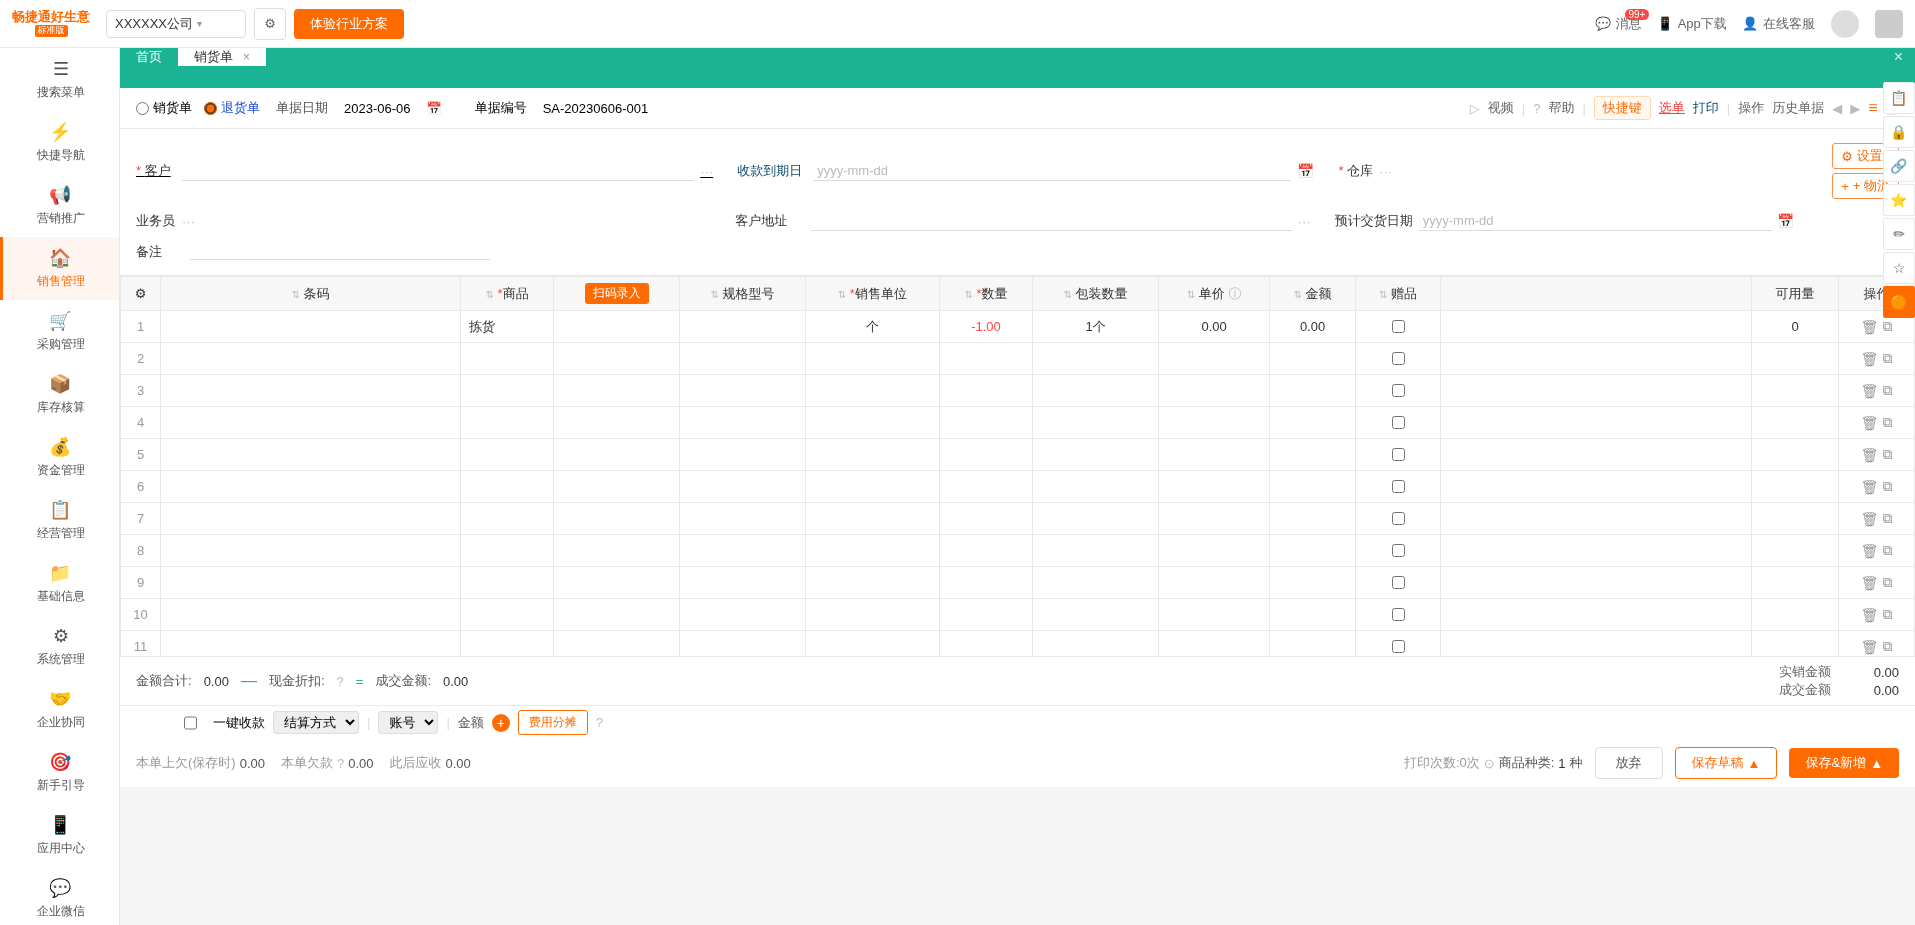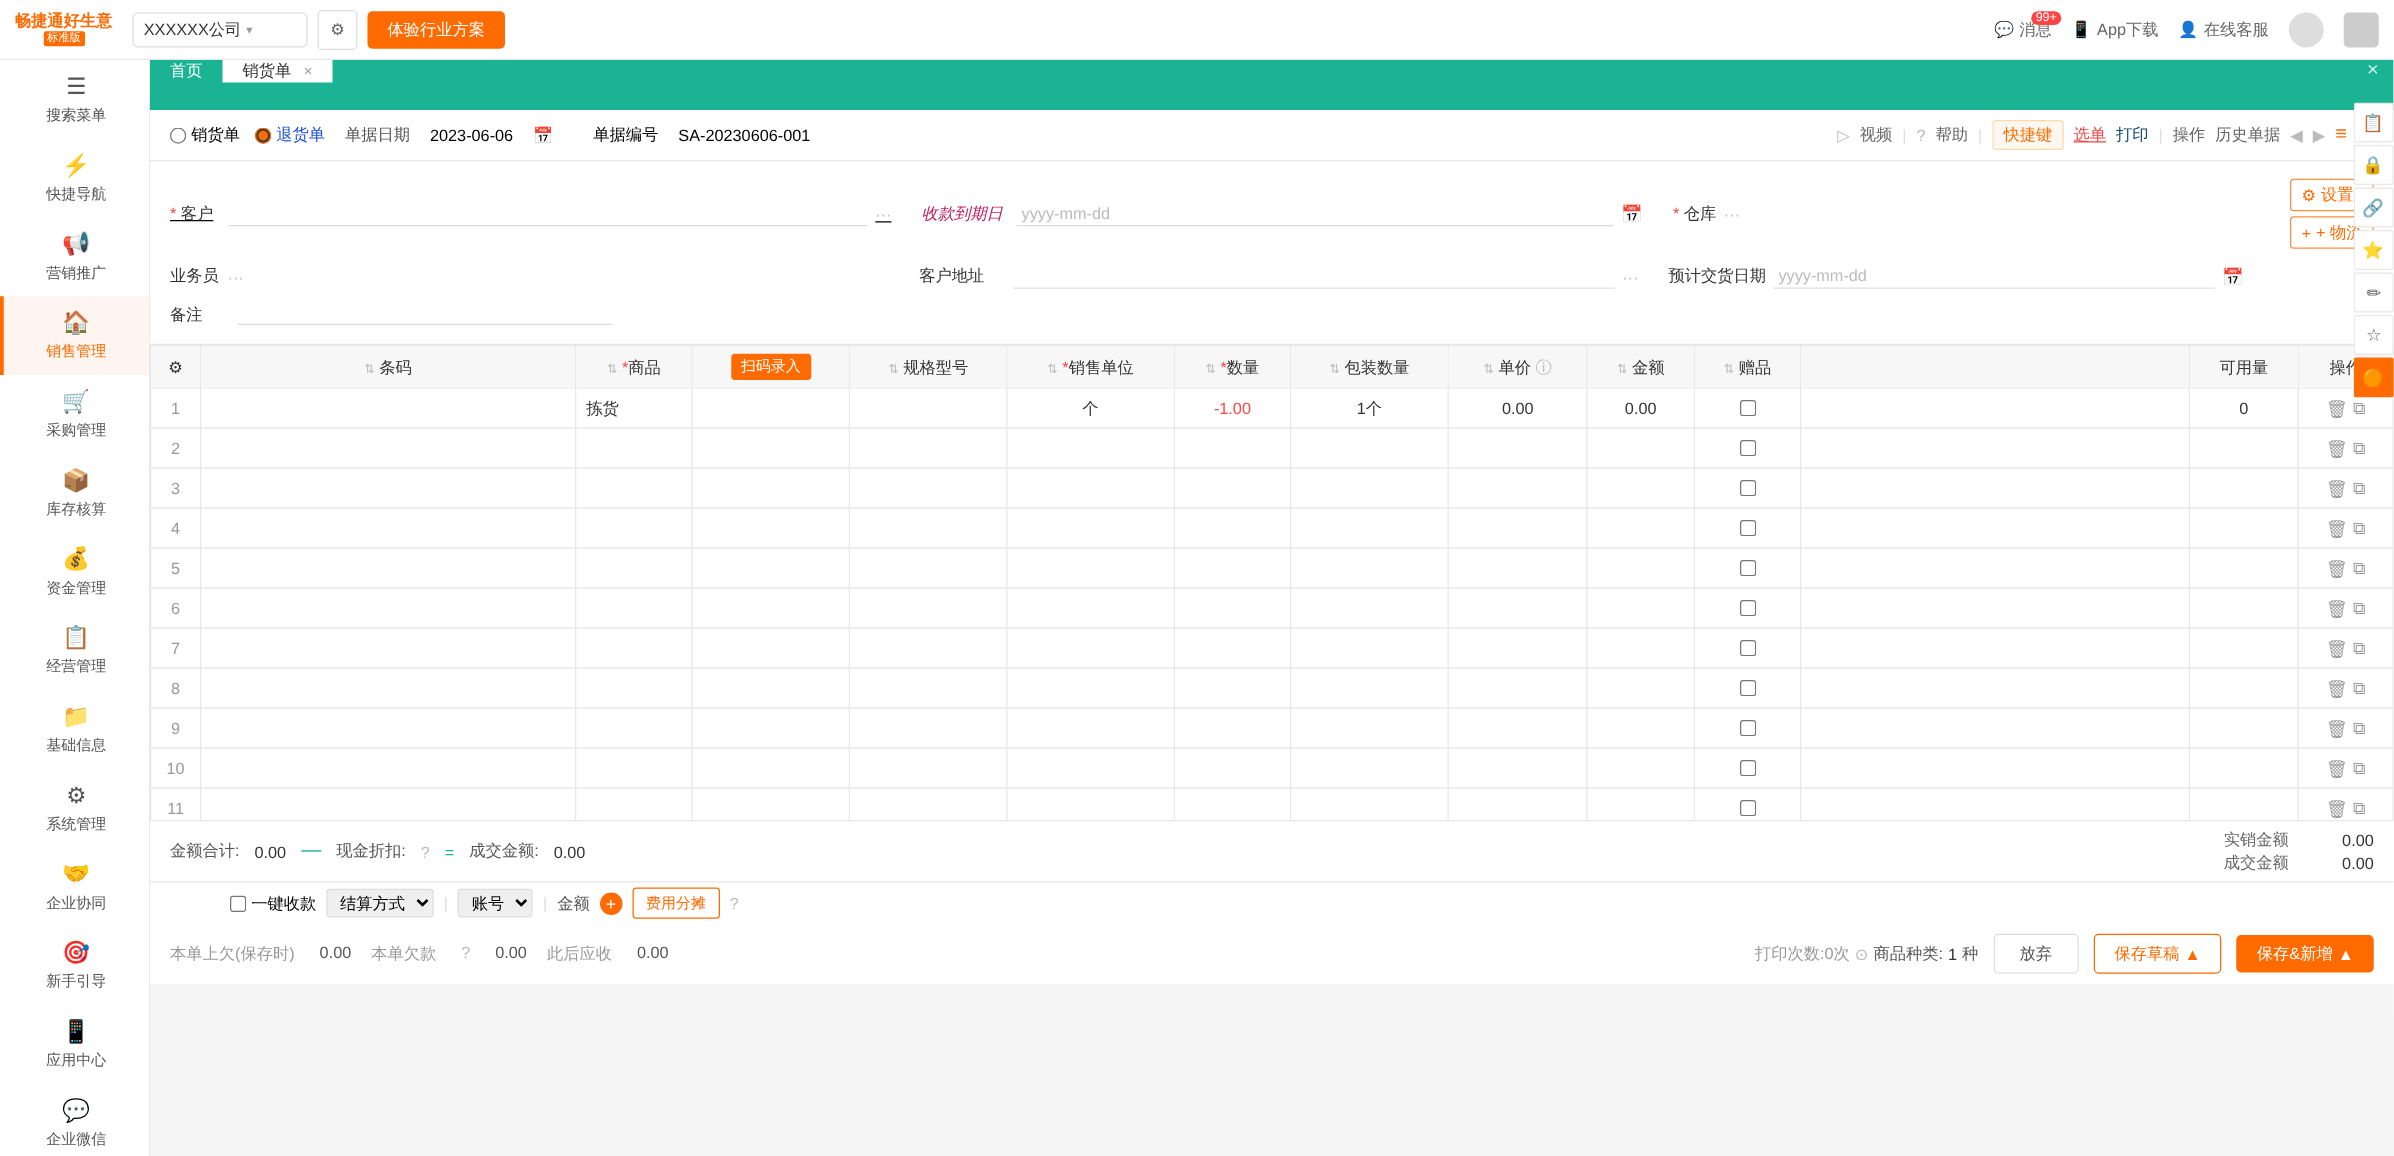--- a/index.html
+++ b/index.html
@@ -68,28 +68,28 @@
     .checkbox-cell { display: flex; justify-content: center; align-items: center; }
     .action-cell { display: flex; gap: 4px; justify-content: center; align-items: center; }
     .action-btn { border: none; background: none; cursor: pointer; color: #999; font-size: 14px; }
 
     
     .bottom-bar { background: #fff; border-top: 1px solid #e8e8e8; flex-shrink: 0; }
     .bottom-summary { display: flex; align-items: center; padding: 6px 16px; gap: 12px; border-bottom: 1px solid #e8e8e8; }
     .summary-dash { color: #1ab394; font-size: 16px; }
     .summary-equals { color: #1ab394; }
     .payment-row { display: flex; align-items: center; padding: 4px 16px; gap: 8px; }
-    .payment-checkbox { display: flex; gap: 4px; padding-left: 48px; }
+    .payment-checkbox { display: flex; gap: 16px; padding-left: 48px; }
     .payment-select { border: 1px solid #ddd; border-radius: 3px; padding: 2px 6px; }
     .add-btn { background: #ff6b00; color: #fff; border: none; border-radius: 50%; width: 18px; height: 18px; cursor: pointer; font-size: 14px; display: flex; align-items: center; justify-content: center; }
     .expense-btn { border: 1px solid #ff6b00; color: #ff6b00; background: #fff; border-radius: 3px; padding: 3px 10px; cursor: pointer; font-size: 12px; }
     .help-icon { color: #bbb; cursor: pointer; }
 
     .footer-bar { display: flex; align-items: center; padding: 8px 16px; gap: 16px; }
-    .footer-info { display: flex; align-items: flex-start; gap: 20px; color: #555; }
+    .footer-info { display: flex; align-items: center; gap: 4px; color: #555; }
     .footer-info .label { color: #999; }
     .footer-right { margin-left: auto; display: flex; align-items: center; gap: 12px; }
     .discard-btn { border: 1px solid #ddd; background: #fff; border-radius: 4px; padding: 6px 20px; cursor: pointer; color: #555; }
     .save-draft-btn { border: 1px solid #ff6b00; background: #fff; color: #ff6b00; border-radius: 4px; padding: 6px 16px; cursor: pointer; display: flex; align-items: center; gap: 4px; }
     .save-new-btn { background: #ff6b00; color: #fff; border: none; border-radius: 4px; padding: 6px 16px; cursor: pointer; display: flex; align-items: center; gap: 4px; }
     .product-type { display: flex; align-items: center; gap: 4px; color: #555; }
     .amount-row { display: flex; justify-content: flex-end; gap: 8px; align-items: center; color: #555; }
     .amount-value { color: #333; min-width: 60px; text-align: right; }
 
     
@@ -257,21 +257,21 @@
 
       <div class="form-fields">
 
         <div class="field-row">
           <div class="field-group" style="flex:1.5;text-decoration:underline;">
             <span class="field-label required" style="min-width:40px;color:#333;">客户</span>
             <input class="field-input" type="text" style="flex: 1 1 0%;">
             <span class="field-dots">···</span>
           </div>
           <div class="field-group" style="flex:1.5;">
-            <span class="field-label" style="min-width:70px;color:#be185d;font-style:italic;">收款到期日</span>
+            <span class="field-label" style="min-width:70px;color:#0c4a6e;">收款到期日</span>
             <input class="field-input" type="text" style="flex: 1 1 0%;" placeholder="yyyy-mm-dd">
             <span class="field-calendar">📅</span>
           </div>
           <div class="field-group" style="flex:1.2;">
             <span class="field-label required" style="min-width:30px;color:#333;">仓库</span>
             <span class="field-dots">···</span>
           </div>
           <div style="display:flex;flex-direction:column;gap:4px;margin-left:8px;">
             <button class="btn-settings">
               <span>⚙</span>

